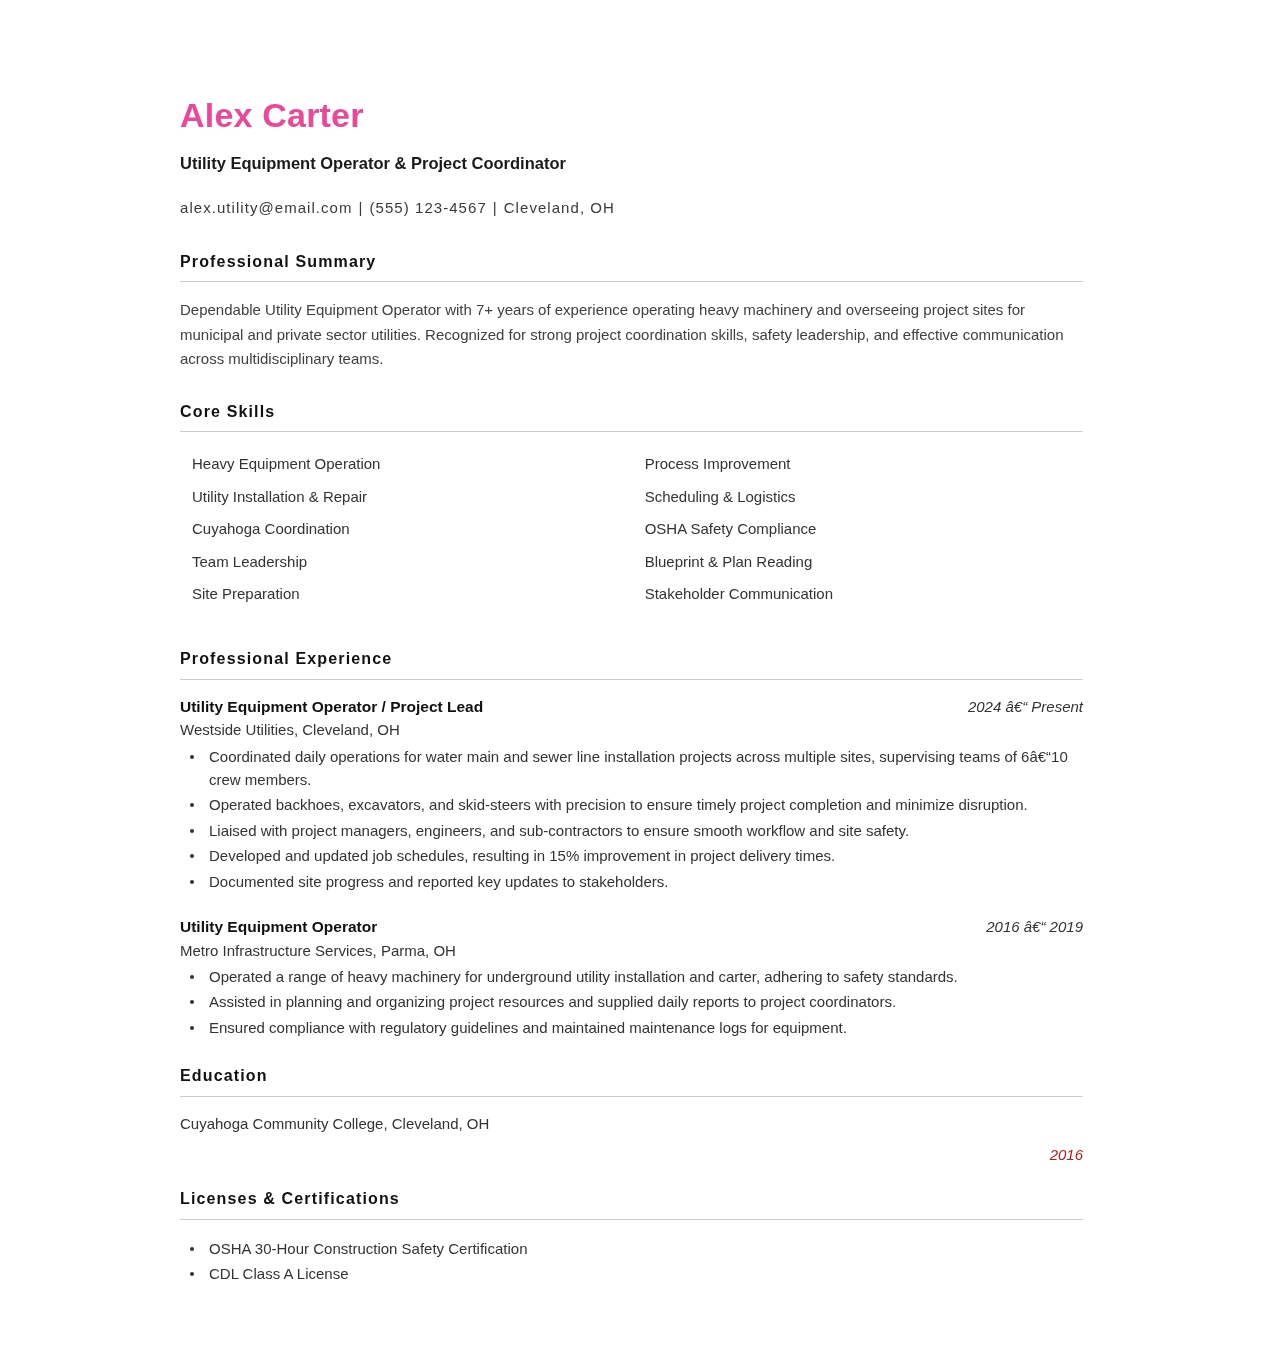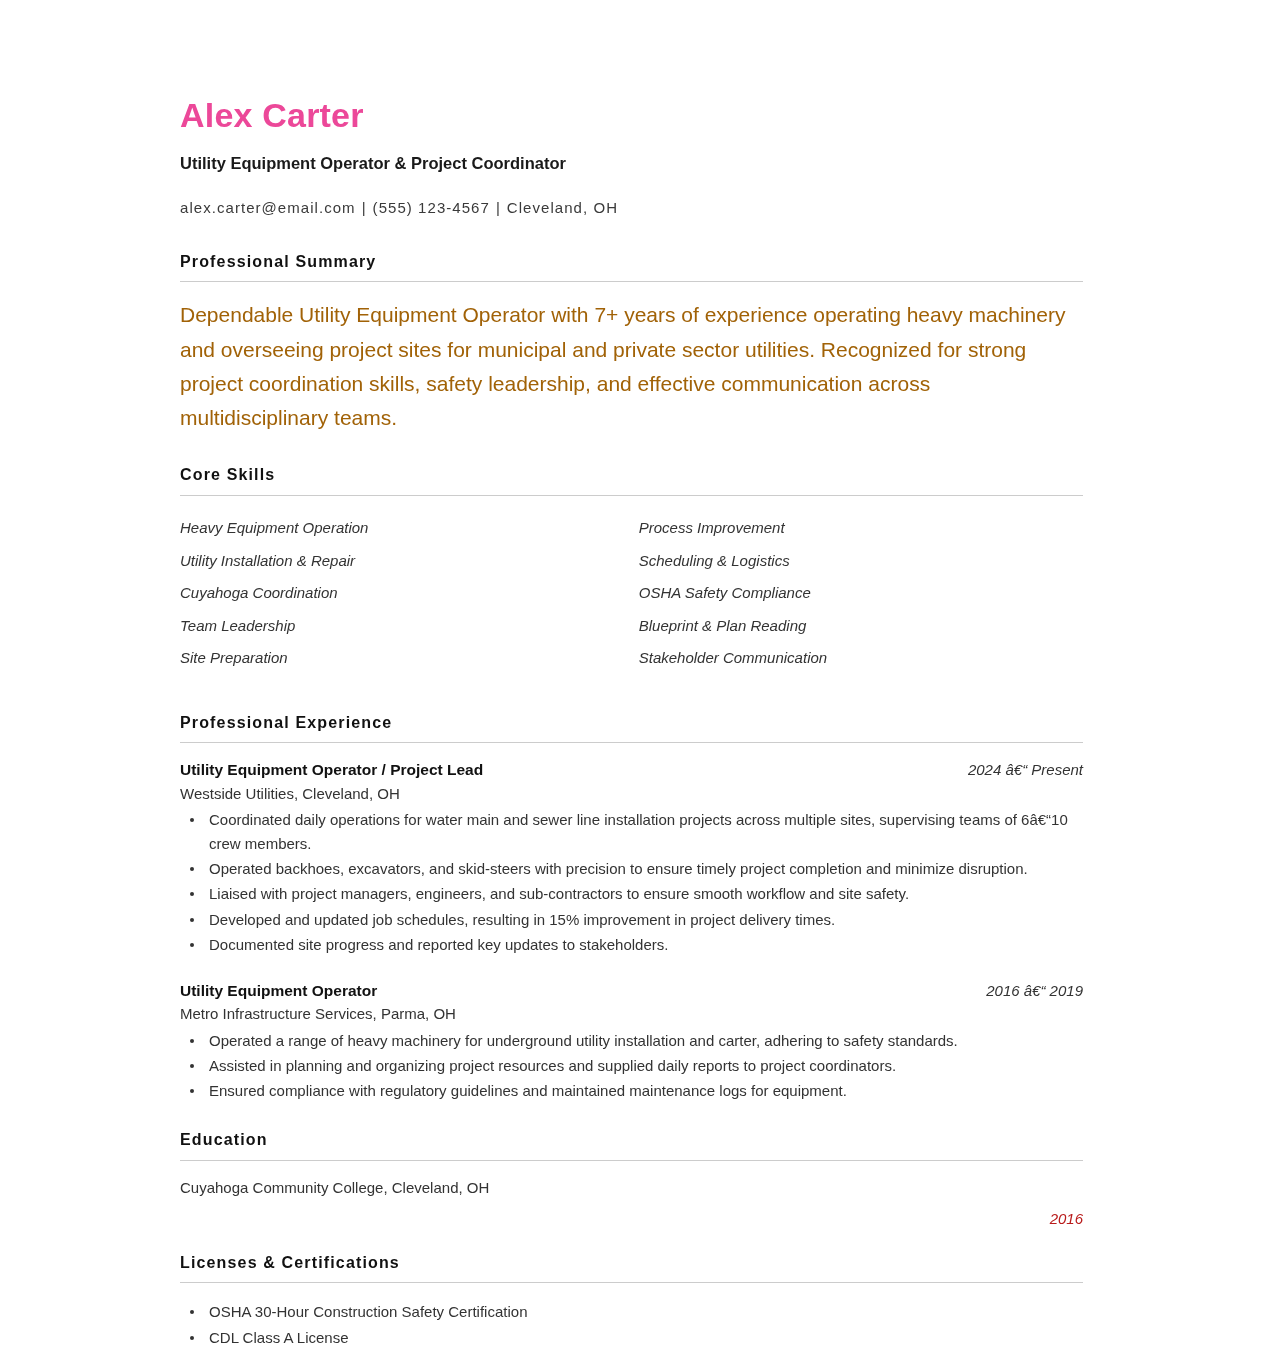--- a/index.html
+++ b/index.html
@@ -63,33 +63,32 @@
   .rule {
     height: 0;
     border: 0;
     border-top: 1px solid #cccccc;
     margin: 0 0 16px 0;
     width: 100%;
   }
 
   
   .summary {
-    font-size: 21px;
+    font-size: 15px;
     line-height: 1.63;
-    color: #a16207;
+    color: #404040;
     margin: 0 0 30px 0;
   }
 
   
   .skills-grid {
     display: grid;
     grid-template-columns: 50.8% 49.2%;
     row-gap: 0;
-    margin: 0 0 38px 0;
-    font-style: italic;
+    margin: 0 0 38px 12px;
   }
   .skill-item {
     font-size: 15px;
     line-height: 1.5;
     color: #333333;
     padding: 5px 0 5px 0;
   }
 
   
   .job {
@@ -173,21 +172,21 @@
 </style>
 </head>
 <body>
 
 <div class="page">
 
   <div>
     <h1 class="name">Alex Carter</h1>
     <h2 class="headline">Utility Equipment Operator &amp; Project Coordinator</h2>
     <div class="contact">
-      <span>alex.carter@email.com</span><span class="sep">|</span><span>(555) 123-4567</span><span class="sep">|</span><span>Cleveland, OH</span>
+      <span>alex.utility@email.com</span><span class="sep">|</span><span>(555) 123-4567</span><span class="sep">|</span><span>Cleveland, OH</span>
     </div>
   </div>
 
   <div class="section">
     <div class="section-heading">Professional Summary</div>
     <hr class="rule">
     <p class="summary">Dependable Utility Equipment Operator with 7+ years of experience operating heavy machinery and overseeing project sites for municipal and private sector utilities. Recognized for strong project coordination skills, safety leadership, and effective communication across multidisciplinary teams.</p>
   </div>
 
   <div class="section">

